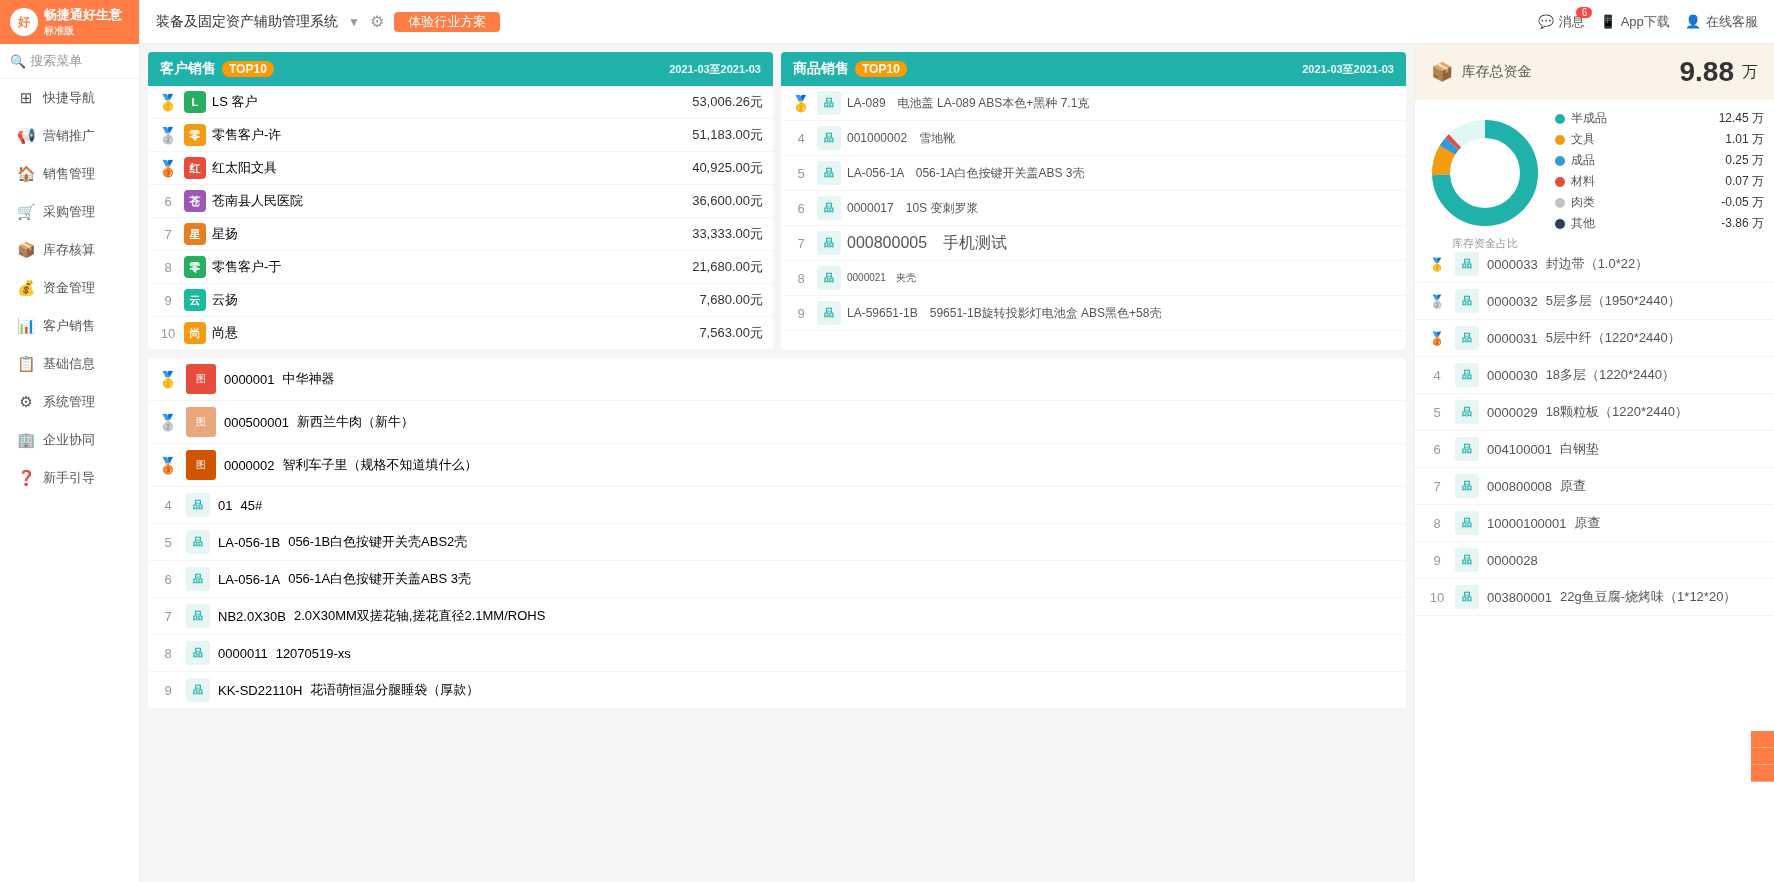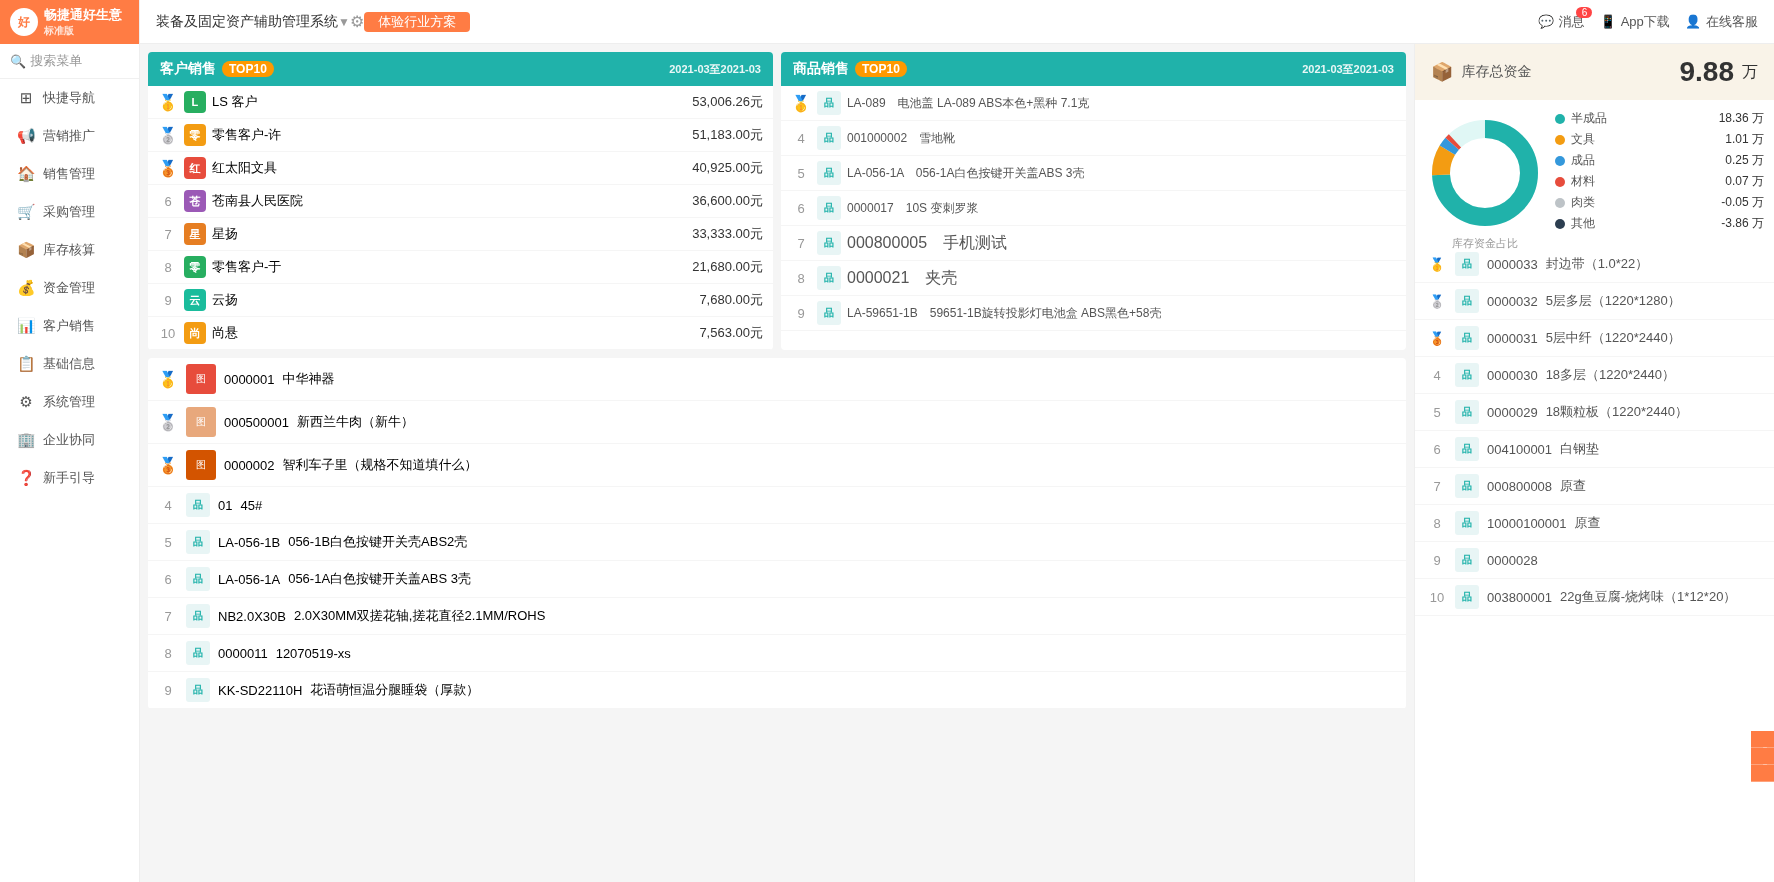--- a/index.html
+++ b/index.html
@@ -56,20 +56,21 @@
       display: flex;
       flex-direction: column;
       overflow: hidden;
     }
     .topbar {
       background: #fff;
       height: 44px;
       display: flex;
       align-items: center;
       padding: 0 16px;
+      gap: 10px;
       border-bottom: 1px solid #eee;
       flex-shrink: 0;
     }
     .topbar-title {
       font-size: 14px;
       color: #333;
     }
     .topbar-arrow { color: #999; font-size: 12px; }
     .topbar-gear { color: #999; font-size: 16px; cursor: pointer; }
     .topbar-btn {
@@ -400,21 +401,21 @@
               <span style="font-size:12px;color:#555;">0000017　10S 变刺罗浆</span>
             </div>
             <div class="top-row">
               <span style="color:#999;width:20px;text-align:center;">7</span>
               <span class="np-img-placeholder">品</span>
               <span style="font-size:16px;color:#555;">000800005　手机测试</span>
             </div>
             <div class="top-row">
               <span style="color:#999;width:20px;text-align:center;">8</span>
               <span class="np-img-placeholder">品</span>
-              <span style="font-size:16px;color:#555;">0000021　夹壳</span>
+              <span style="font-size:10px;color:#555;">0000021　夹壳</span>
             </div>
             <div class="top-row">
               <span style="color:#999;width:20px;text-align:center;">9</span>
               <span class="np-img-placeholder">品</span>
               <span style="font-size:12px;color:#555;">LA-59651-1B　59651-1B旋转投影灯电池盒 ABS黑色+58壳</span>
             </div>
           </div>
         </div>
       </div>
 
@@ -499,21 +500,21 @@
             <circle cx="60" cy="60" r="44" fill="none" stroke="#3498db" stroke-width="18" stroke-dasharray="8 268" stroke-dashoffset="-231" transform="rotate(-90 60 60)"></circle>
 
             <circle cx="60" cy="60" r="44" fill="none" stroke="#e74c3c" stroke-width="18" stroke-dasharray="4 272" stroke-dashoffset="-239" transform="rotate(-90 60 60)"></circle>
           </svg>
           <div class="donut-label">库存资金占比</div>
         </div>
         <div class="rp-legend">
           <div class="legend-item">
             <span class="legend-dot" style="background:#20b2aa;"></span>
             <span class="legend-label">半成品</span>
-            <span class="legend-val">18.36 万</span>
+            <span class="legend-val">12.45 万</span>
           </div>
           <div class="legend-item">
             <span class="legend-dot" style="background:#f39c12;"></span>
             <span class="legend-label">文具</span>
             <span class="legend-val">1.01 万</span>
           </div>
           <div class="legend-item">
             <span class="legend-dot" style="background:#3498db;"></span>
             <span class="legend-label">成品</span>
             <span class="legend-val">0.25 万</span>
@@ -540,21 +541,21 @@
         <div class="np-row">
           <span class="np-rank top1">🥇</span>
           <span class="np-img-placeholder">品</span>
           <span>0000033</span>
           <span>封边带（1.0*22）</span>
         </div>
         <div class="np-row">
           <span class="np-rank top2">🥈</span>
           <span class="np-img-placeholder">品</span>
           <span>0000032</span>
-          <span>5层多层（1220*1280）</span>
+          <span>5层多层（1950*2440）</span>
         </div>
         <div class="np-row">
           <span class="np-rank top3">🥉</span>
           <span class="np-img-placeholder">品</span>
           <span>0000031</span>
           <span>5层中纤（1220*2440）</span>
         </div>
         <div class="np-row">
           <span class="np-rank">4</span>
           <span class="np-img-placeholder">品</span>

